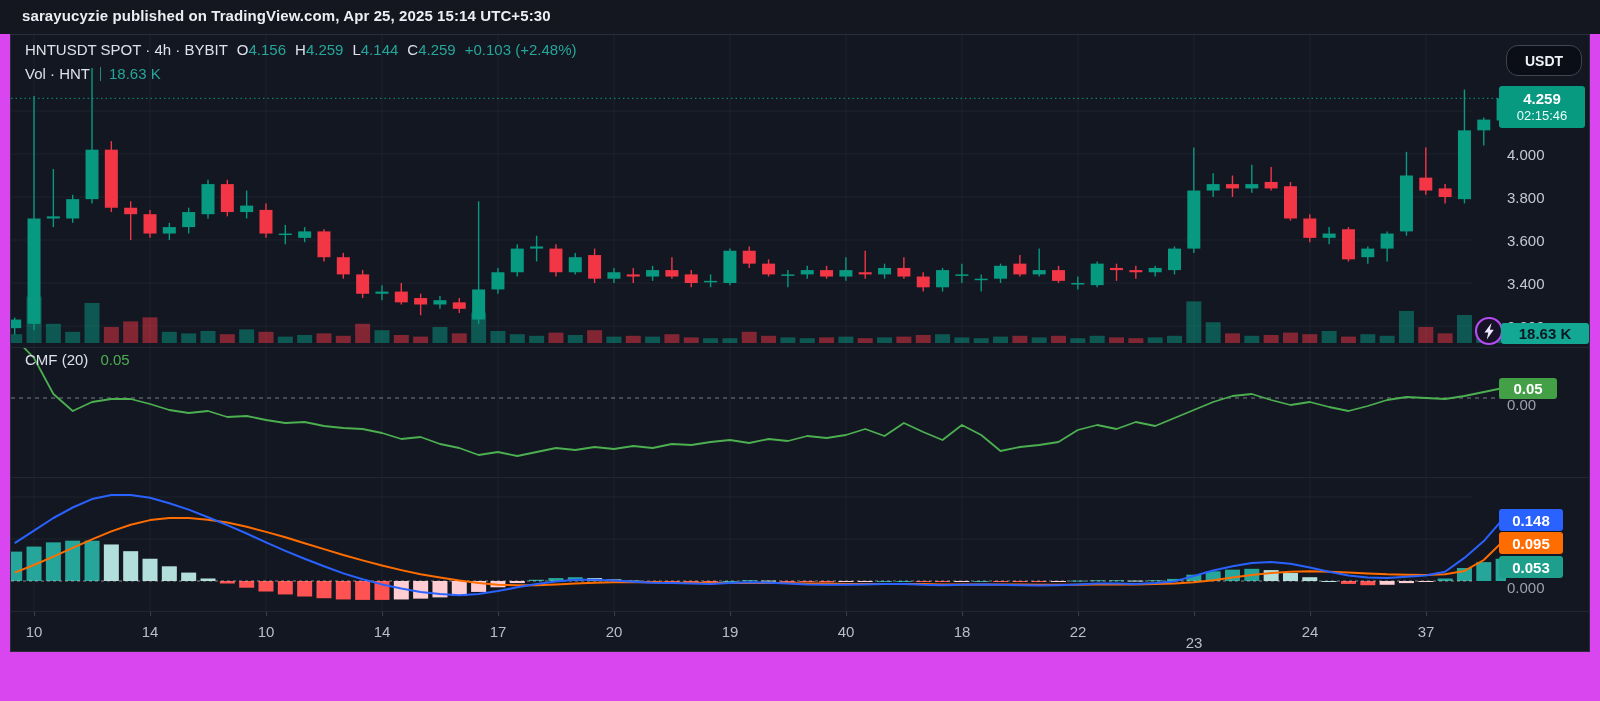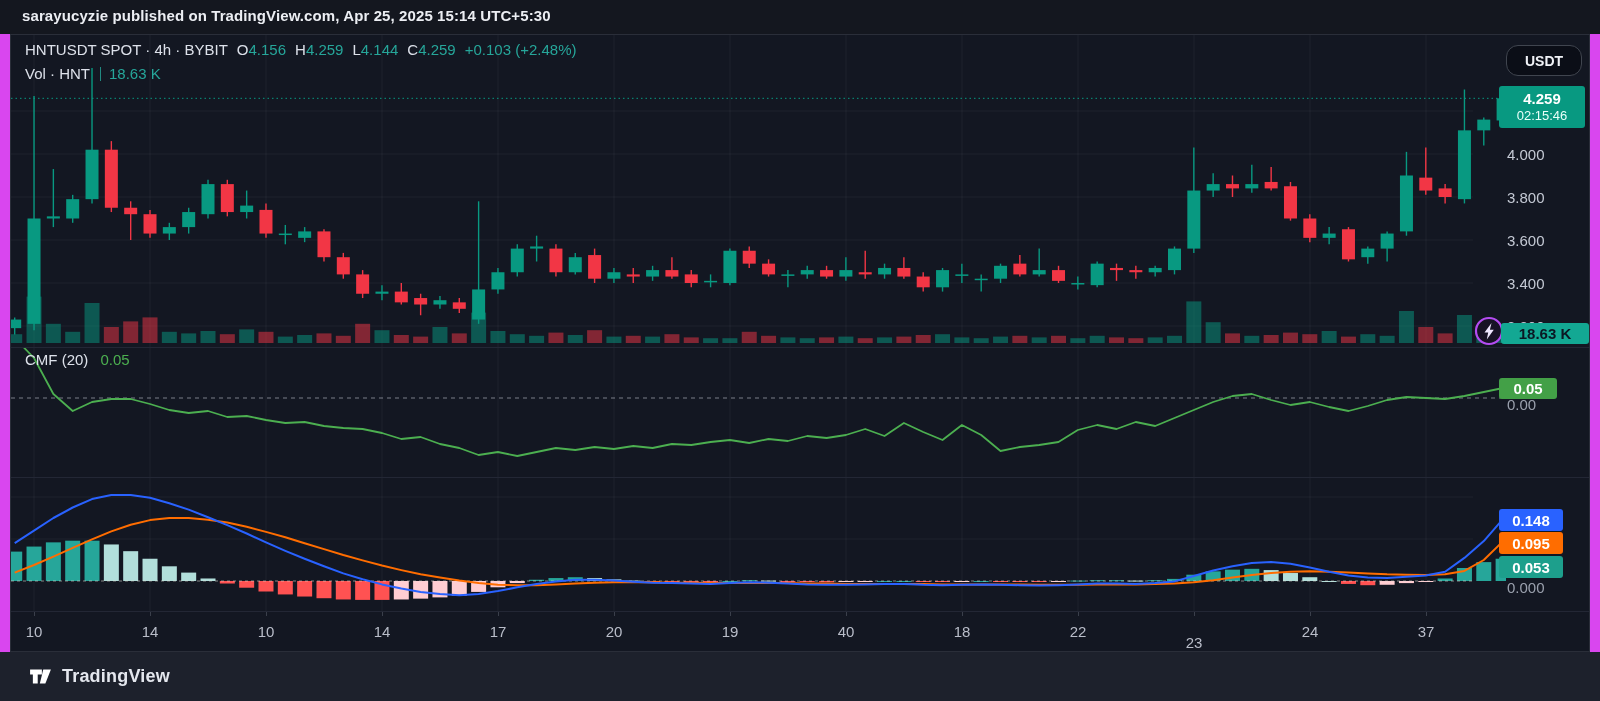--- a/index.html
+++ b/index.html
@@ -506,23 +506,14 @@
         <div class="tlabel" style="left: 1067px;">22</div>
         <div class="tick" style="left: 1183px;"></div>
         <div class="tlabel" style="left: 1183px; margin-top: 11px;">23</div>
         <div class="tick" style="left: 1299px;"></div>
         <div class="tlabel" style="left: 1299px;">24</div>
         <div class="tick" style="left: 1415px;"></div>
         <div class="tlabel" style="left: 1415px;">37</div>
       </div>
   </div>
 
-  <div class="bottombar">
-    <div class="logo">
-      <svg width="25" height="25" viewBox="0 0 36 36">
-        <path d="M3 8 h17 v7 h-6 v13 h-7 V15 H3 Z" fill="#ffffff"></path>
-        <path d="M22 8 h11 L25 28 h-8 Z" fill="#ffffff"></path>
-      </svg>
-      <span class="logo-text">TradingView</span>
-    </div>
-  </div>
 
 </div>
 
 </body></html>

